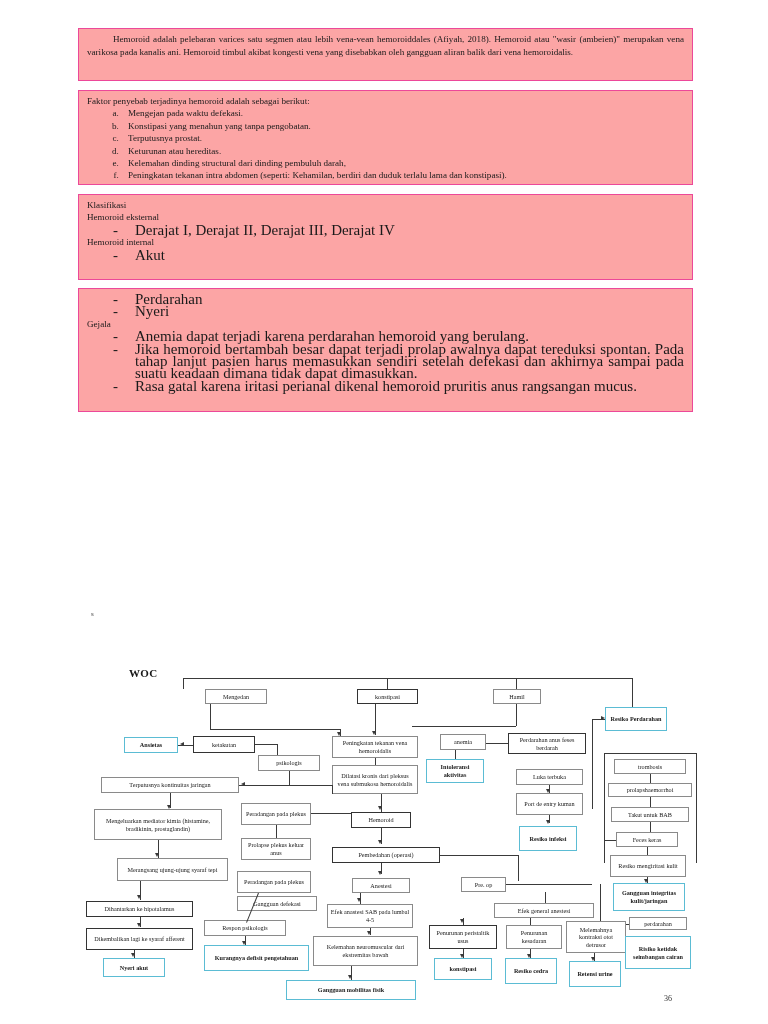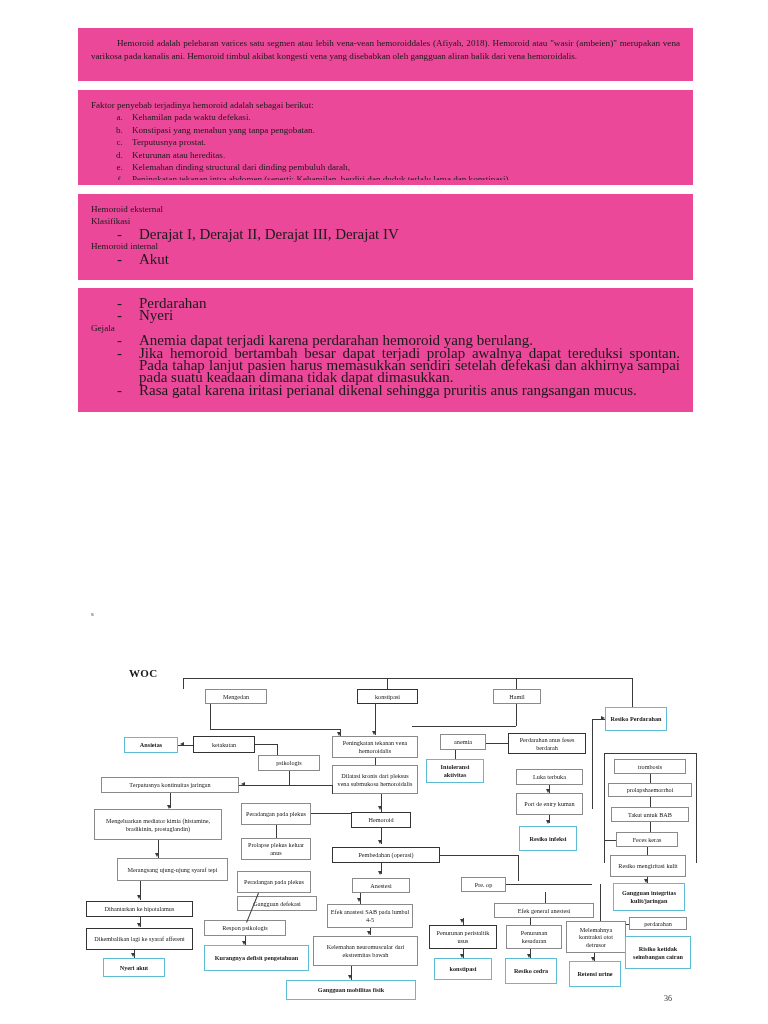--- a/index.html
+++ b/index.html
@@ -9,22 +9,22 @@
     font-family:"Liberation Serif","DejaVu Serif",serif;
     color:#1a1a1a;
     position:relative;
     overflow:hidden;
   }
   .page{position:relative;width:768px;height:1024px;}
 
   
   .tbox{
     position:absolute;
-    border:5px solid #ec4899;
-    background:#ec4899;
+    border:1px solid #ec4899;
+    background:#fca5a5;
     box-sizing:border-box;
     overflow:hidden;
   }
   .tbox .inner{padding:4px 8px 3px 8px;}
   .para{
     font-size:9.1px;
     line-height:12.6px;
     text-align:justify;
     text-indent:26px;
     margin:0;
@@ -134,55 +134,55 @@
   <div class="tbox" style="left:78px;top:28px;width:615px;height:53px;">
     <div class="inner">
       <p class="para">Hemoroid adalah pelebaran varices satu segmen atau lebih vena-vean hemoroiddales (Afiyah, 2018). Hemoroid atau "wasir (ambeien)" merupakan vena varikosa pada kanalis ani. Hemoroid timbul akibat kongesti vena yang disebabkan oleh gangguan aliran balik dari vena hemoroidalis.</p>
     </div>
   </div>
 
   <div class="tbox" style="left:78px;top:90px;width:615px;height:95px;">
     <div class="inner">
       <p class="lead">Faktor penyebab terjadinya hemoroid adalah sebagai berikut:</p>
       <ol class="alpha">
-        <li>Kehamilan pada waktu defekasi.</li>
+        <li>Mengejan pada waktu defekasi.</li>
         <li>Konstipasi yang menahun yang tanpa pengobatan.</li>
         <li>Terputusnya prostat.</li>
         <li>Keturunan atau hereditas.</li>
         <li>Kelemahan dinding structural dari dinding pembuluh darah,</li>
         <li>Peningkatan tekanan intra abdomen (seperti: Kehamilan, berdiri dan duduk terlalu lama dan konstipasi).</li>
       </ol>
     </div>
   </div>
 
   <div class="tbox" style="left:78px;top:194px;width:615px;height:86px;">
     <div class="inner">
+      <p class="plain">Klasifikasi</p>
       <p class="plain">Hemoroid eksternal</p>
-      <p class="plain">Klasifikasi</p>
       <ul class="dash">
         <li>Derajat I, Derajat II, Derajat III, Derajat IV</li>
       </ul>
       <p class="plain">Hemoroid internal</p>
       <ul class="dash">
         <li>Akut</li>
       </ul>
     </div>
   </div>
 
   <div class="tbox" style="left:78px;top:288px;width:615px;height:124px;">
     <div class="inner">
       <ul class="dash">
         <li>Perdarahan</li>
         <li>Nyeri</li>
       </ul>
       <p class="plain">Gejala</p>
       <ul class="dash">
         <li>Anemia dapat terjadi karena perdarahan hemoroid yang berulang.</li>
         <li>Jika hemoroid bertambah besar dapat terjadi prolap awalnya dapat tereduksi spontan. Pada tahap lanjut pasien harus memasukkan sendiri setelah defekasi dan akhirnya sampai pada suatu keadaan dimana tidak dapat dimasukkan.</li>
-        <li>Rasa gatal karena iritasi perianal dikenal sehingga pruritis anus rangsangan mucus.</li>
+        <li>Rasa gatal karena iritasi perianal dikenal hemoroid pruritis anus rangsangan mucus.</li>
       </ul>
     </div>
   </div>
 
   <div class="stray" style="left:91px;top:610px;">s</div>
 
   <div class="woc-title" style="left:129px;top:667px;">WOC</div>
 
   <div class="ln h" style="left:183px;top:678px;width:450px;"></div>
   <div class="ln v" style="left:183px;top:678px;height:11px;"></div>

